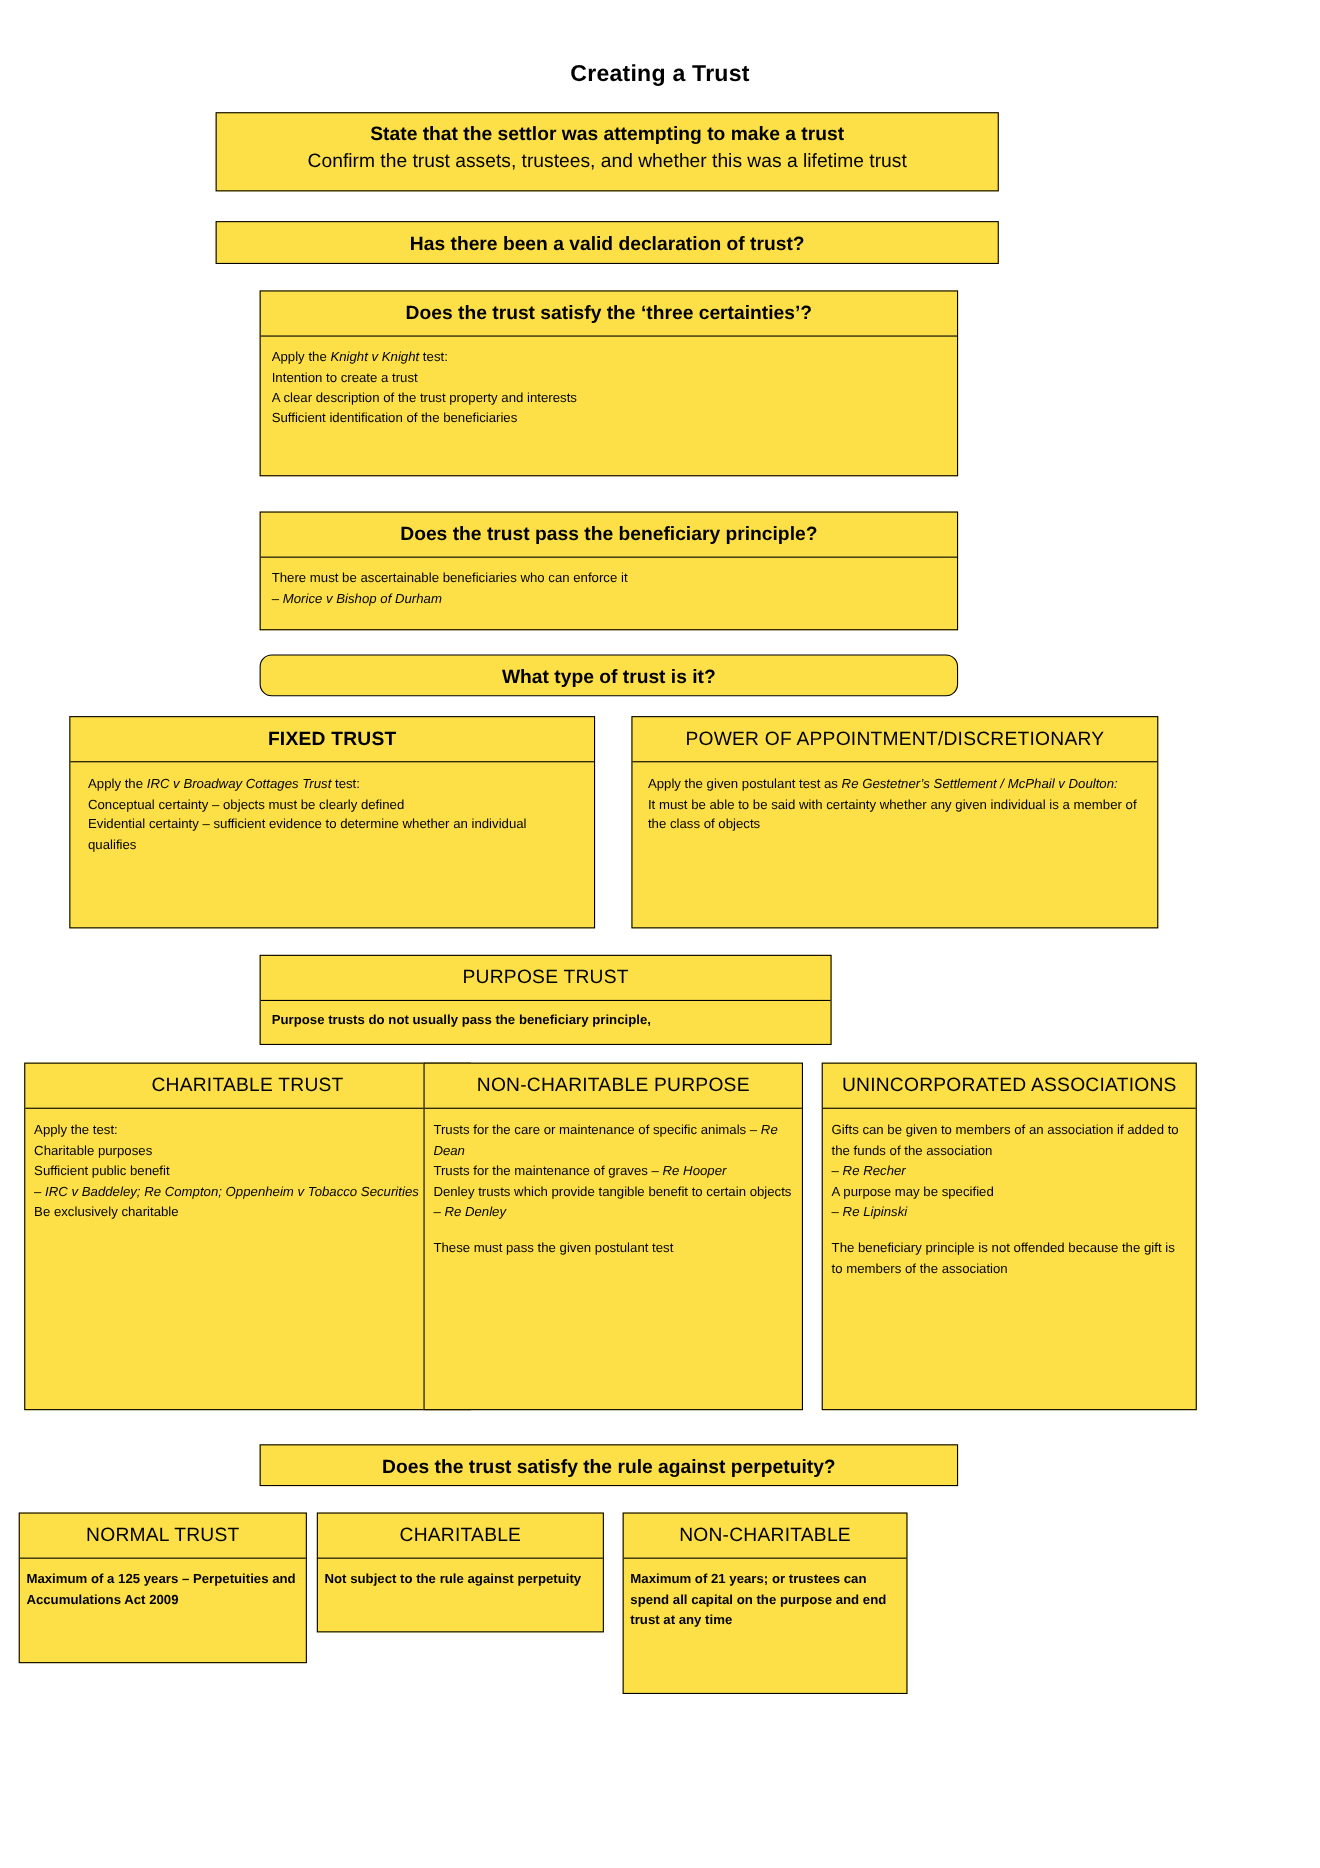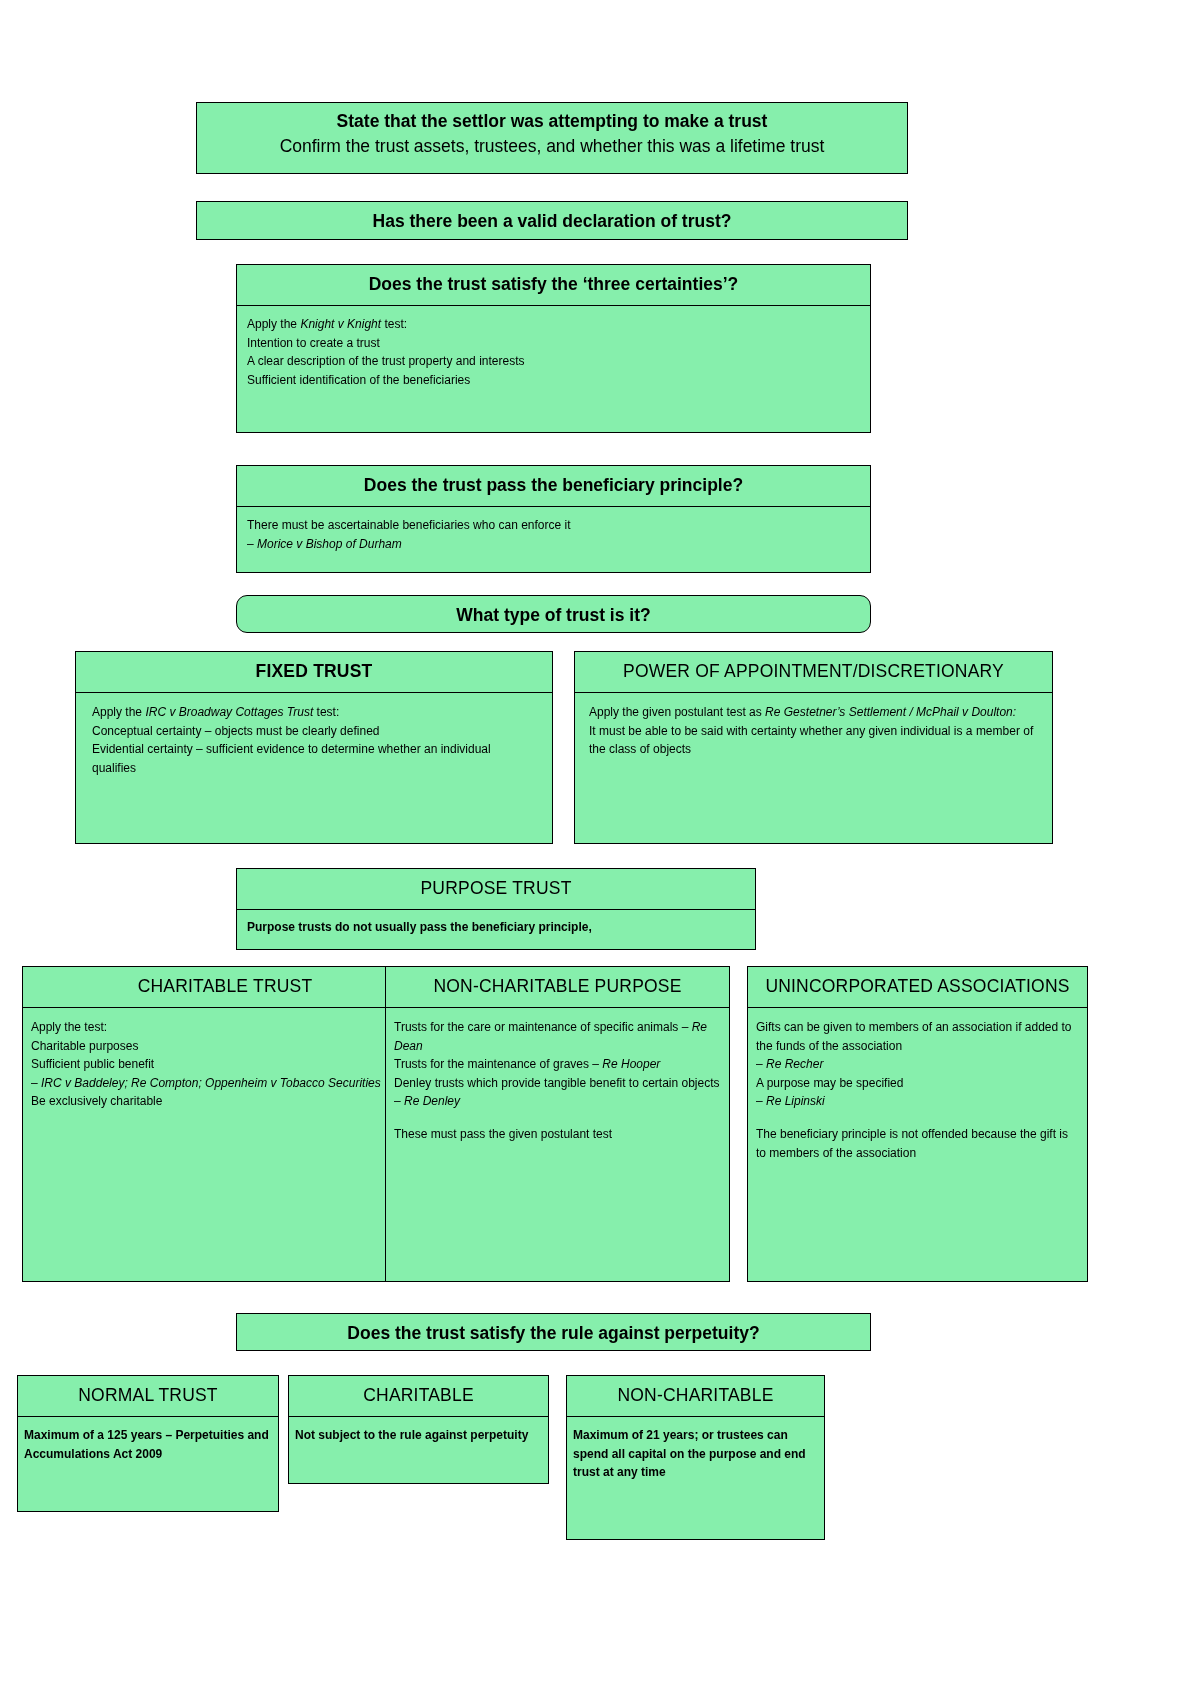--- a/index.html
+++ b/index.html
@@ -28,21 +28,21 @@
     text-align: center;
     font-size: 21px;
     font-weight: bold;
     letter-spacing: 0.2px;
   }
   
   .box {
     position: absolute;
     border: 1.6px solid #000;
     box-sizing: border-box;
-    background: #86efac;
+    background: #fde047;
   }
   .hdr {
     text-align: center;
     font-size: 17.5px;
     padding: 7px 8px 8px 8px;
     line-height: 1.32;
     box-sizing: border-box;
   }
   .hdr.bold { font-weight: bold; }
   .hdr.capsnorm { font-weight: normal; letter-spacing: 0.2px; }
@@ -60,20 +60,21 @@
   }
   .body-txt.bold { font-weight: bold; }
   i { font-style: italic; }
   .p-gap { height: 14px; }
 </style>
 </head>
 <body>
 
 <div class="page">
 
+  <div class="title">Creating a Trust</div>
 
   <div class="box" style="left:196px; top:102px; width:712px; height:72px;">
     <div class="hdr bold" style="padding-bottom:0;">State that the settlor was attempting to make a trust</div>
     <div class="hdr" style="padding-top:2px;">Confirm the trust assets, trustees, and whether this was a lifetime trust</div>
   </div>
 
   <div class="box" style="left:196px; top:201px; width:712px; height:39px;">
     <div class="hdr bold" style="padding-top:8px;">Has there been a valid declaration of trust?</div>
   </div>
 
@@ -94,21 +95,21 @@
     <div class="body-txt" style="padding-top:9px;">
       <div>There must be ascertainable beneficiaries who can enforce it</div>
       <div>–&nbsp;<i>Morice v Bishop of Durham</i></div>
     </div>
   </div>
 
   <div class="box" style="left:236px; top:595px; width:635px; height:38px;border-radius:11px;">
     <div class="hdr bold" style="padding-top:8px;">What type of trust is it?</div>
   </div>
 
-  <div class="box" style="left:63px; top:651px; width:478px; height:193px;margin-left:12px;">
+  <div class="box" style="left:63px; top:651px; width:478px; height:193px;">
     <div class="hdr capsbold" style="padding-top:8px; padding-bottom:9px;">FIXED TRUST</div>
     <div class="divider"></div>
     <div class="body-txt" style="padding-top:10px; padding-left:16px; padding-right:16px;">
       <div>Apply the <i>IRC v Broadway Cottages Trust</i> test:</div>
       <div>Conceptual certainty – objects must be clearly defined</div>
       <div>Evidential certainty – sufficient evidence to determine whether an individual qualifies</div>
     </div>
   </div>
 
   <div class="box" style="left:574px; top:651px; width:479px; height:193px;">

